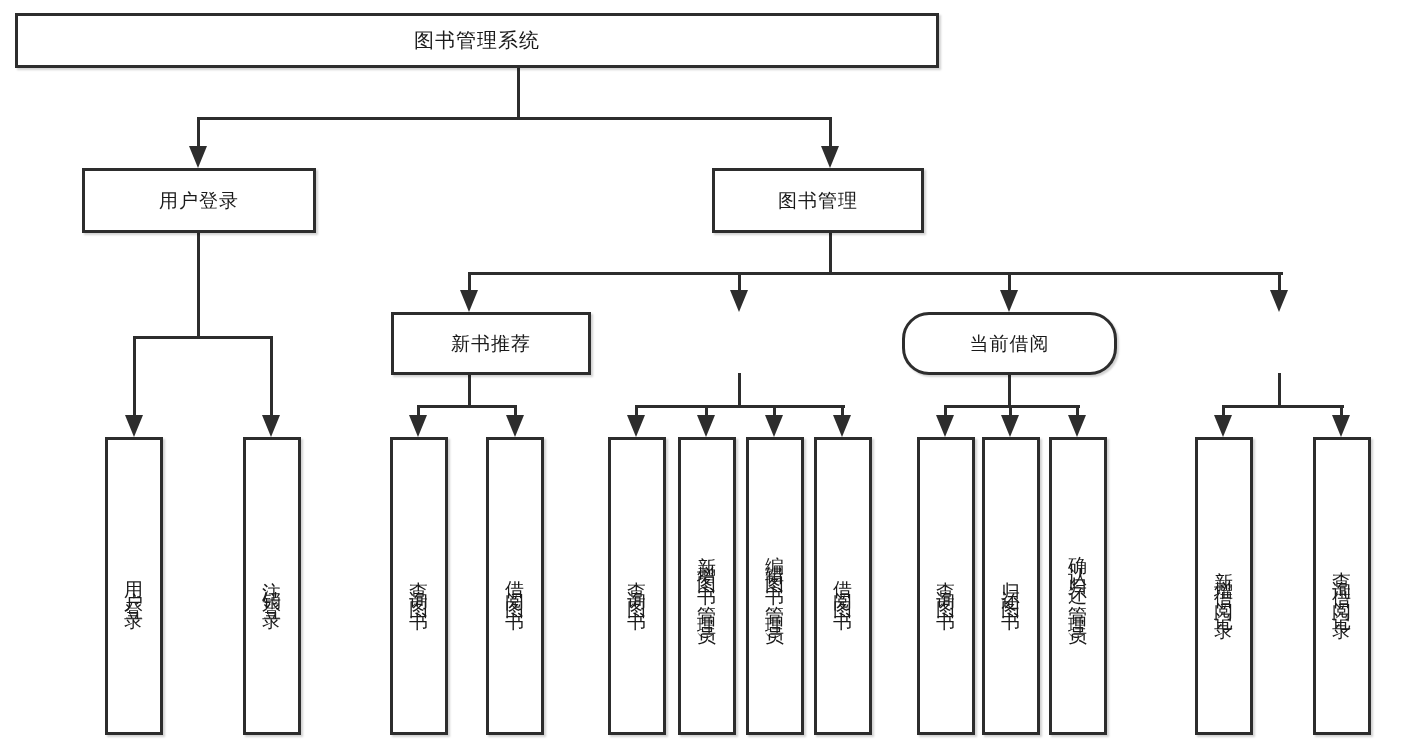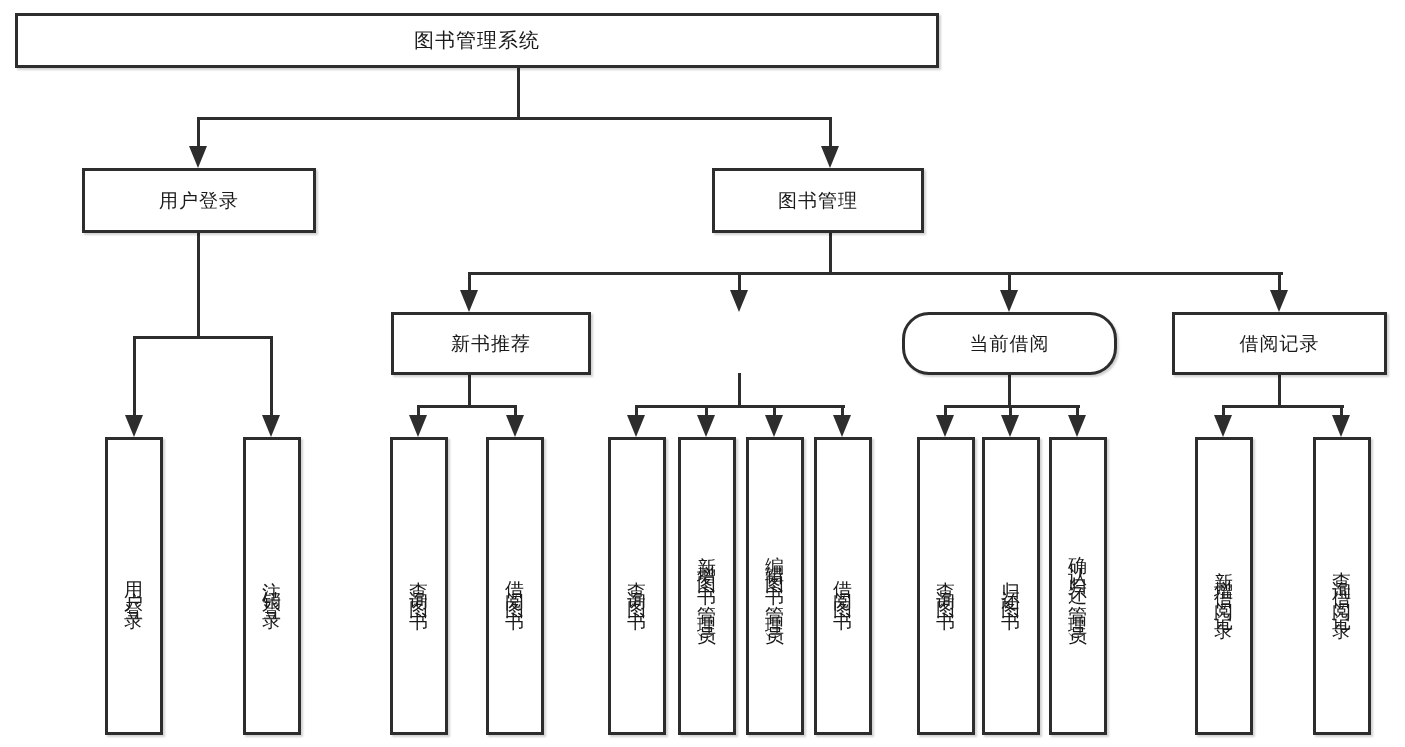--- a/index.html
+++ b/index.html
@@ -103,23 +103,20 @@
   <div class="box" style="left:712px;top:168px;width:212px;height:65px;">
     <span class="hlbl">图书管理</span>
   </div>
 
   <div class="box" style="left:362px;top:312px;width:200px;height:63px;margin-left:29px;">
     <span class="hlbl">新书推荐</span>
   </div>
   <div class="box" style="left:902px;top:312px;width:215px;height:63px;border-radius:27px;">
     <span class="hlbl">当前借阅</span>
   </div>
-  <div class="box" style="left:1172px;top:312px;width:215px;height:63px;">
-    <span class="hlbl">借阅记录</span>
-  </div>
 
   <div class="box" style="left:105px;top:437px;width:58px;height:298px;">
     <span class="vtxt">用户登录</span>
   </div>
   <div class="box" style="left:243px;top:437px;width:58px;height:298px;">
     <span class="vtxt">注销登录</span>
   </div>
 
   <div class="box" style="left:390px;top:437px;width:58px;height:298px;">
     <span class="vtxt">查询图书</span>

